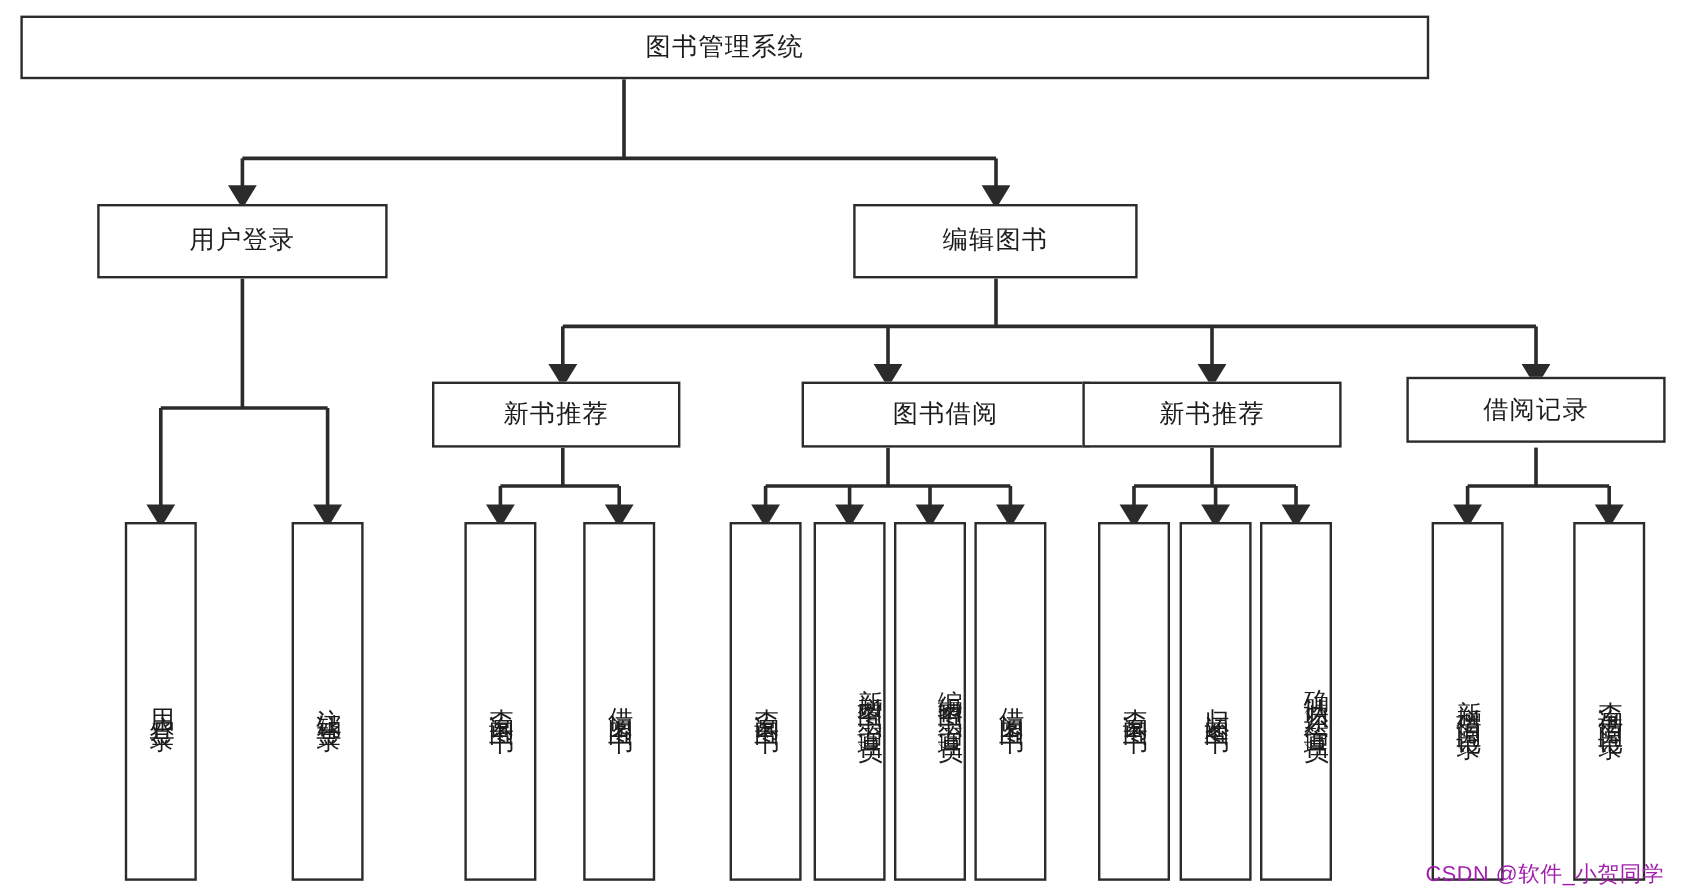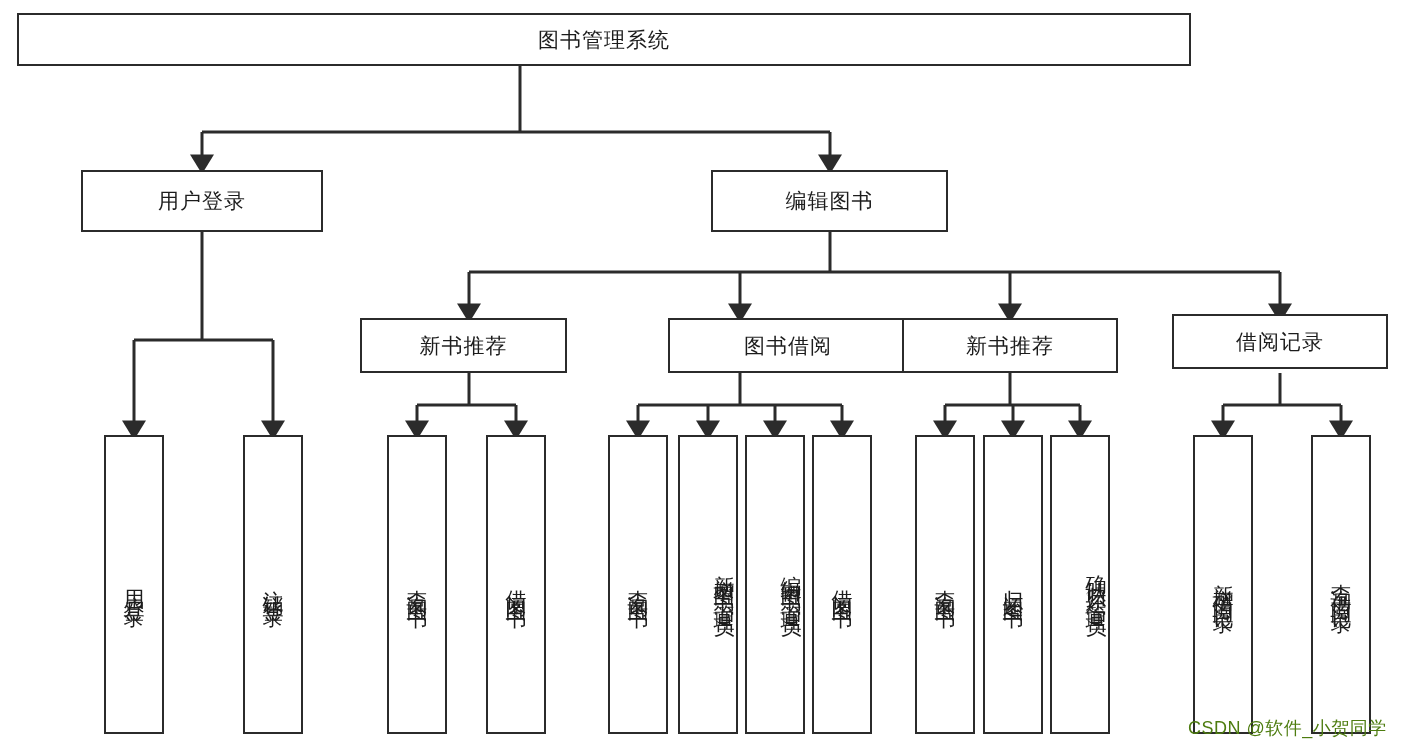--- a/index.html
+++ b/index.html
@@ -58,21 +58,21 @@
   }
   .node-label {
     display: block;
     white-space: pre;
   }
   .node.vert .node-label {
     white-space: normal;
   }
   .watermark {
     position: absolute;
-    color: #4d7c0f;
+    color: #a21caf;
     font-size: 18px;
     letter-spacing: 0.5px;
     z-index: 5;
     white-space: nowrap;
   }
 </style>
 </head>
 <body>
 
 <div id="canvas">

